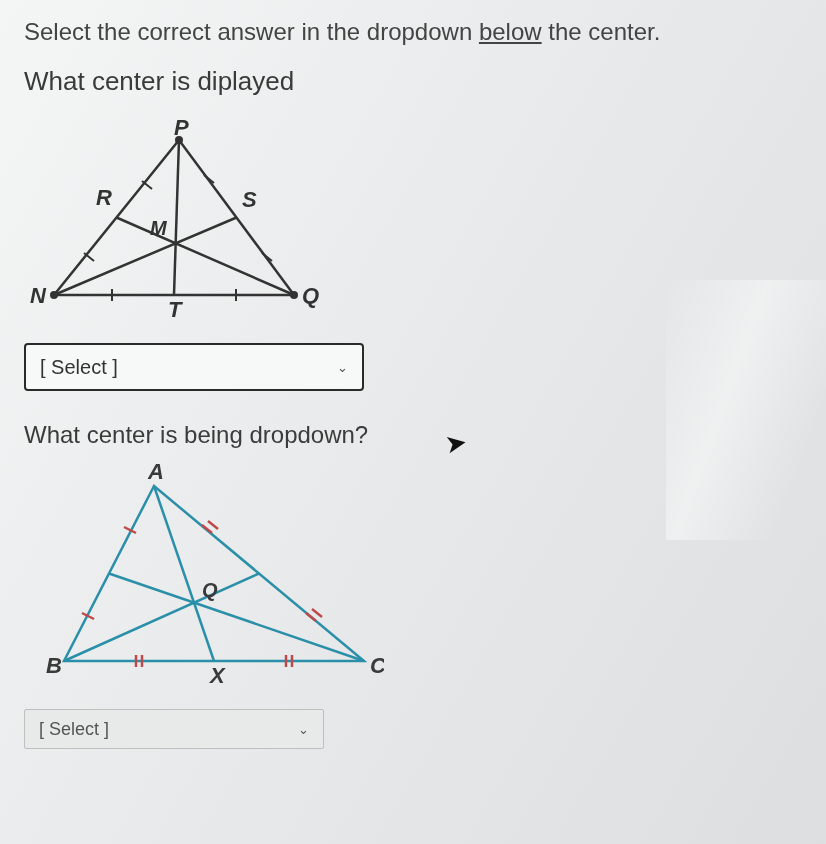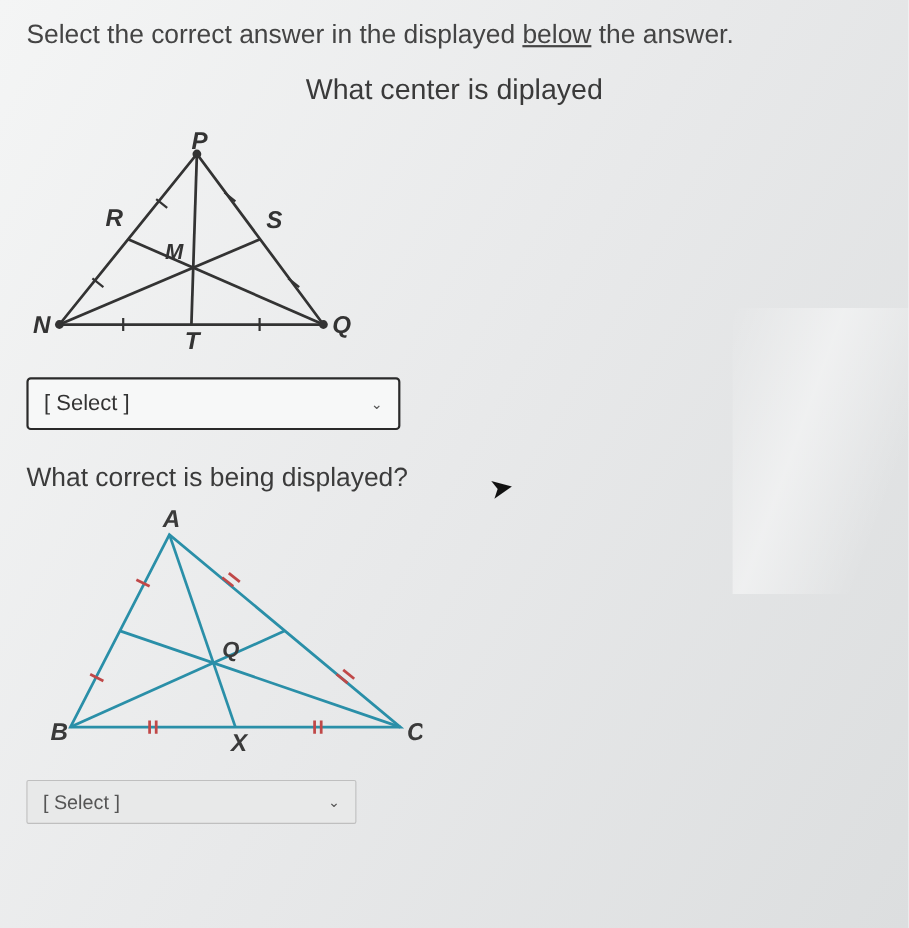--- a/index.html
+++ b/index.html
@@ -18,21 +18,20 @@
       color: #444;
       margin-bottom: 20px;
       font-weight: 400;
     }
     .instruction .underline { text-decoration: underline; margin-top: 24px; }
     .question {
       font-size: 26px;
       color: #3a3a3a;
       margin-bottom: 18px;
       font-weight: 400;
-      text-align: center;
     }
     .question-2 {
       font-size: 24px;
       color: #3b3b3b;
       margin: 30px 0 12px 0;
       font-weight: 400;
     }
     .diagram-wrap {
       margin: 6px 0 18px 0;
     }
@@ -87,21 +86,21 @@
       width: 160px;
       height: 260px;
       background: linear-gradient(110deg, rgba(255,255,255,0) 0%, rgba(255,255,255,0.45) 40%, rgba(255,255,255,0) 80%);
       pointer-events: none;
     }
   </style>
 </head>
 <body>
 
 <p class="instruction">
-  <span>Select the correct answer in the displayed </span><span class="underline">below</span><span> the answer.</span>
+  <span>Select the correct answer in the dropdown </span><span class="underline">below</span><span> the center.</span>
 </p>
 
 <p class="question">What center is diplayed</p>
 
 <div class="diagram-wrap">
   <svg width="300" height="210" viewBox="0 0 300 210">
     <g stroke="#333" stroke-width="2.5" fill="none">
 
       <polygon points="30,180 155,25 270,180"></polygon>
 
@@ -138,21 +137,21 @@
       <text x="278" y="188">Q</text>
     </g>
   </svg>
 </div>
 
 <div class="select-box">
   <span>[ Select ]</span>
   <span class="chev">⌄</span>
 </div>
 
-<p class="question-2">What correct is being displayed?</p>
+<p class="question-2">What center is being dropdown?</p>
 
 <div class="diagram-wrap">
   <svg width="360" height="230" viewBox="0 0 360 230">
 
     <g stroke="#2a8fa8" stroke-width="2.5" fill="none">
       <polygon points="130,25 40,200 340,200"></polygon>
 
       <line x1="130" y1="25" x2="190" y2="200"></line>
       <line x1="40" y1="200" x2="235" y2="112.5"></line>
       <line x1="340" y1="200" x2="85" y2="112.5"></line>

